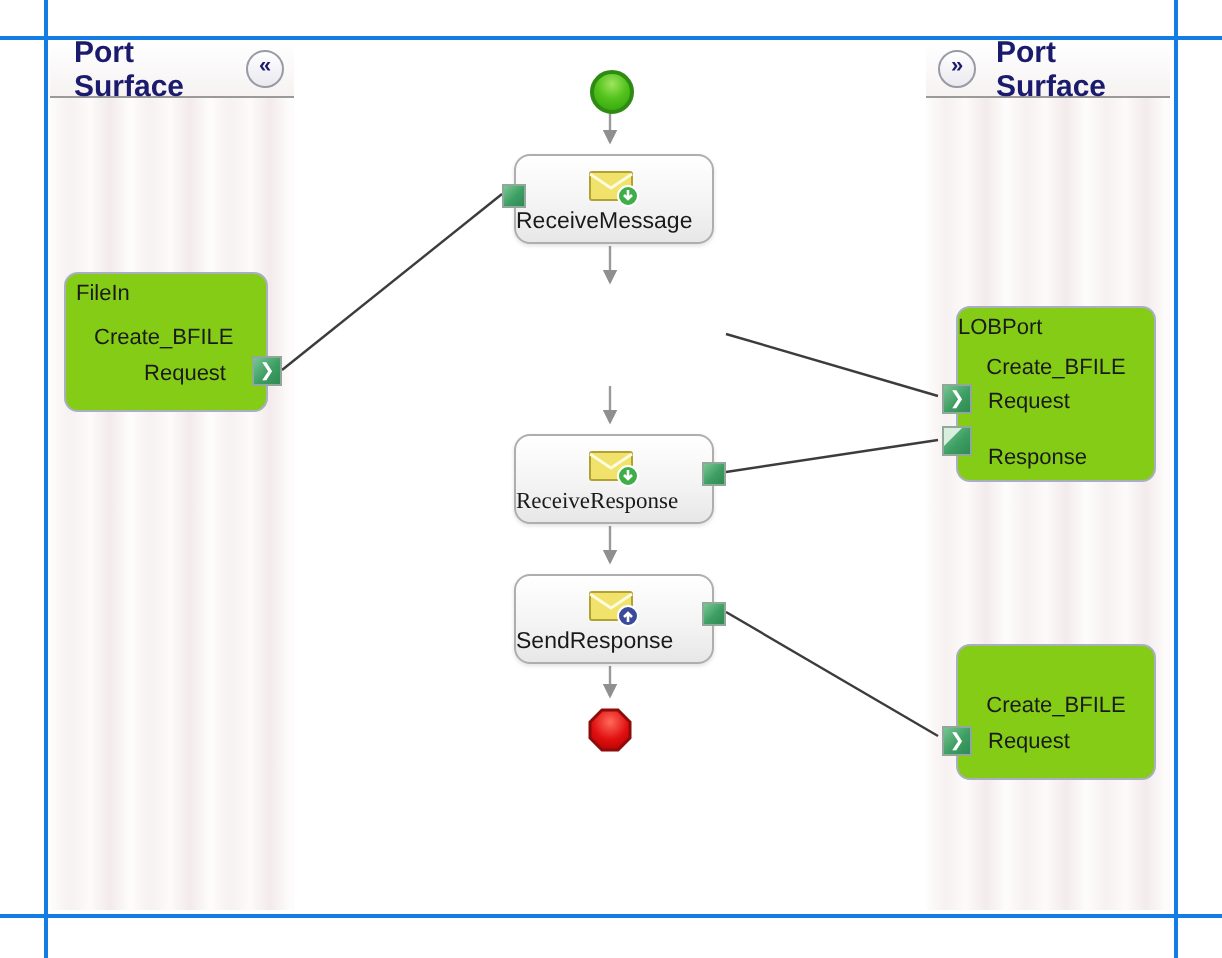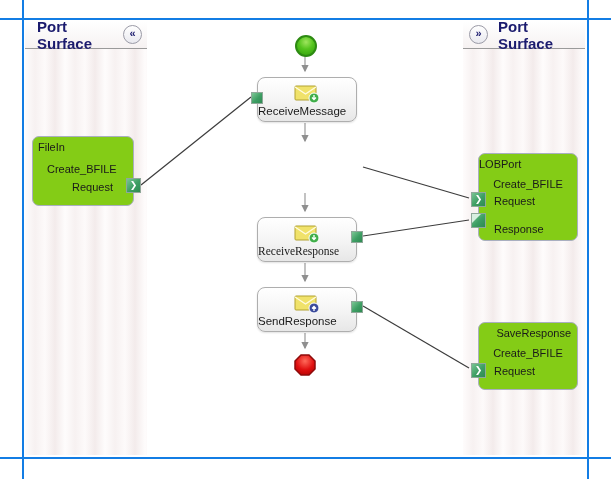--- a/index.html
+++ b/index.html
@@ -168,19 +168,18 @@
   <div class="port" style="left:478px;top:153px;width:100px;height:88px;">
     <div class="row" style="top:4px;padding-right:6px;">LOBPort</div>
     <div class="row" style="top:24px;text-align:center;">Create_BFILE</div>
     <div class="row" style="top:41px;text-align:left;padding-left:15px;">Request</div>
     <div class="row" style="top:69px;text-align:left;padding-left:15px;">Response</div>
     <span class="pconn" style="left:-8px;top:38px;">❯</span>
     <span class="pconn response" style="left:-8px;top:59px;"></span>
   </div>
 
   <div class="port" style="left:478px;top:322px;width:100px;height:68px;">
-    <div class="row" style="top:4px;text-align:right;padding-right:6px;">SaveResponse</div>
     <div class="row" style="top:24px;text-align:center;">Create_BFILE</div>
     <div class="row" style="top:42px;text-align:left;padding-left:15px;">Request</div>
     <span class="pconn" style="left:-8px;top:40px;">❯</span>
   </div>
 
 </div>
 
 </body></html>

